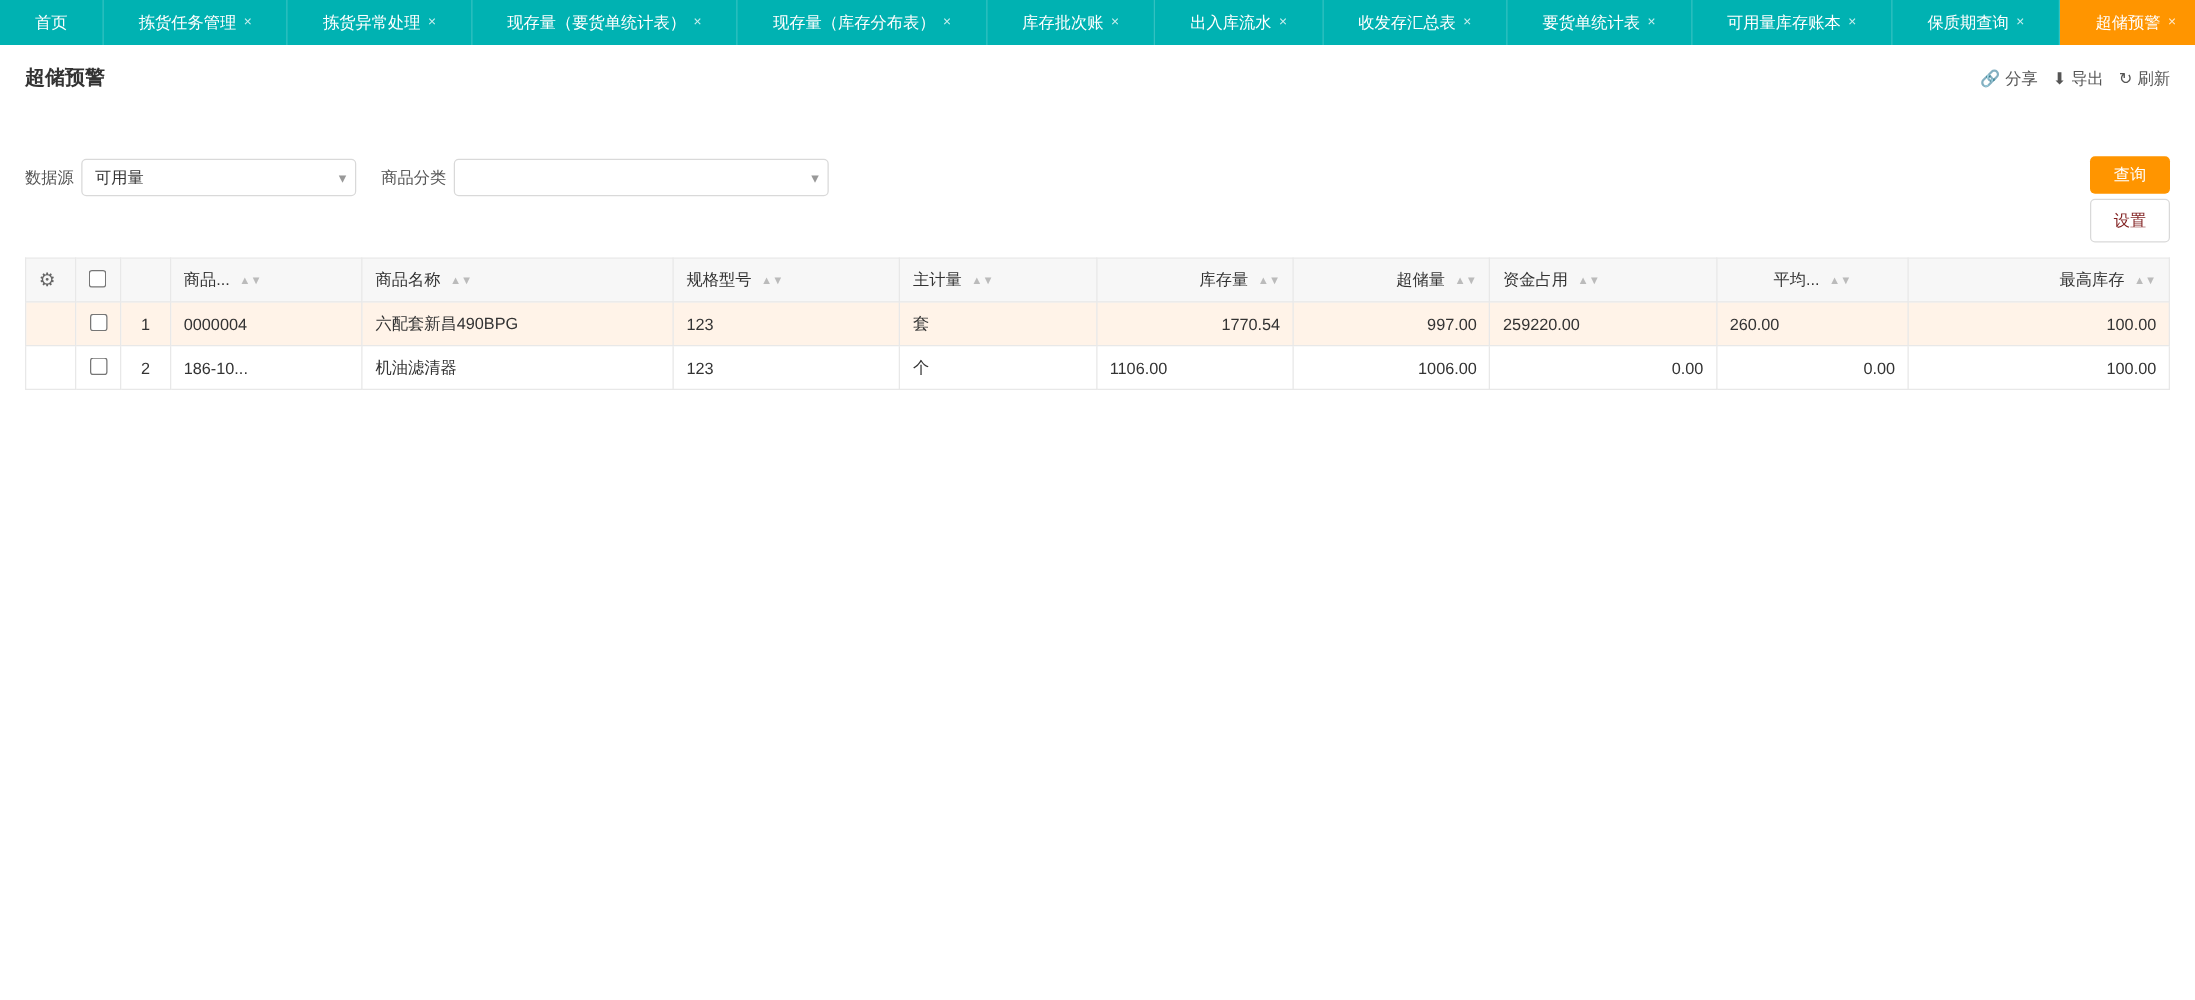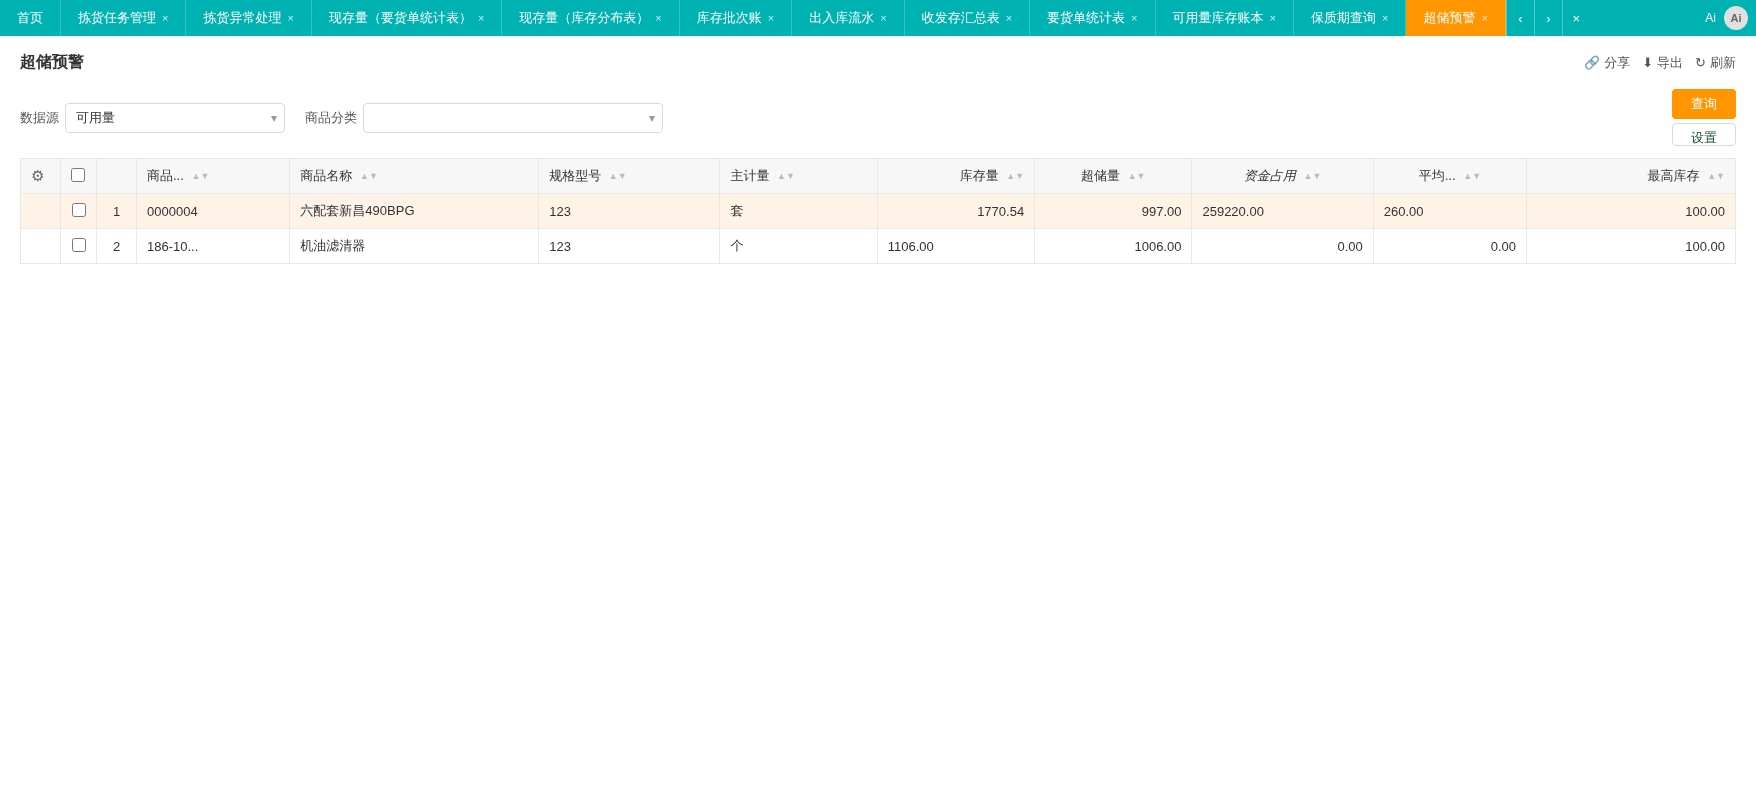--- a/index.html
+++ b/index.html
@@ -10,21 +10,21 @@
       background: #00b2b2;
       display: flex;
       align-items: center;
       height: 36px;
       overflow: hidden;
       white-space: nowrap;
     }
     .nav-tab {
       display: inline-flex;
       align-items: center;
-      padding: 0 17px;
+      padding: 0 28px;
       height: 36px;
       color: #fff;
       font-size: 13px;
       cursor: pointer;
       border-right: 1px solid rgba(255,255,255,0.2);
       gap: 4px;
       flex-shrink: 0;
     }
     .nav-tab.active {
       background: #ff9500;
@@ -158,33 +158,34 @@
       color: #fff;
       border: none;
       border-radius: 4px;
       padding: 6px 18px;
       font-size: 13px;
       cursor: pointer;
       height: 30px;
     }
     .btn-settings {
       background: #fff;
-      color: #14532d;
+      color: #7f1d1d;
       border: 1px solid #d9d9d9;
       border-radius: 4px;
       padding: 5px 18px;
       font-size: 13px;
       cursor: pointer;
-      height: 23px;
+      height: 35px;
     }
     .filter-buttons {
       margin-left: auto;
       display: flex;
       flex-direction: column;
       gap: 4px;
+      margin-top: 36px;
     }
 
     
     .data-table {
       width: 100%;
       border-collapse: collapse;
       font-size: 13px;
     }
     .data-table th {
       background: #f7f7f7;
@@ -376,25 +377,25 @@
           <span class="sort-icon">▲▼</span>
         </th>
         <th>
           <span>主计量</span>
           <span class="sort-icon">▲▼</span>
         </th>
         <th style="text-align:right;">
           <span>库存量</span>
           <span class="sort-icon">▲▼</span>
         </th>
-        <th style="text-align:center;">
+        <th style="text-align:right;">
           <span>超储量</span>
           <span class="sort-icon">▲▼</span>
         </th>
-        <th style="text-align:center;font-style:italic;">
+        <th style="text-align:left;">
           <span>资金占用</span>
           <span class="sort-icon">▲▼</span>
         </th>
         <th style="text-align:center;">
           <span>平均...</span>
           <span class="sort-icon">▲▼</span>
         </th>
         <th style="text-align:right;padding-left:25px;">
           <span>最高库存</span>
           <span class="sort-icon">▲▼</span>

